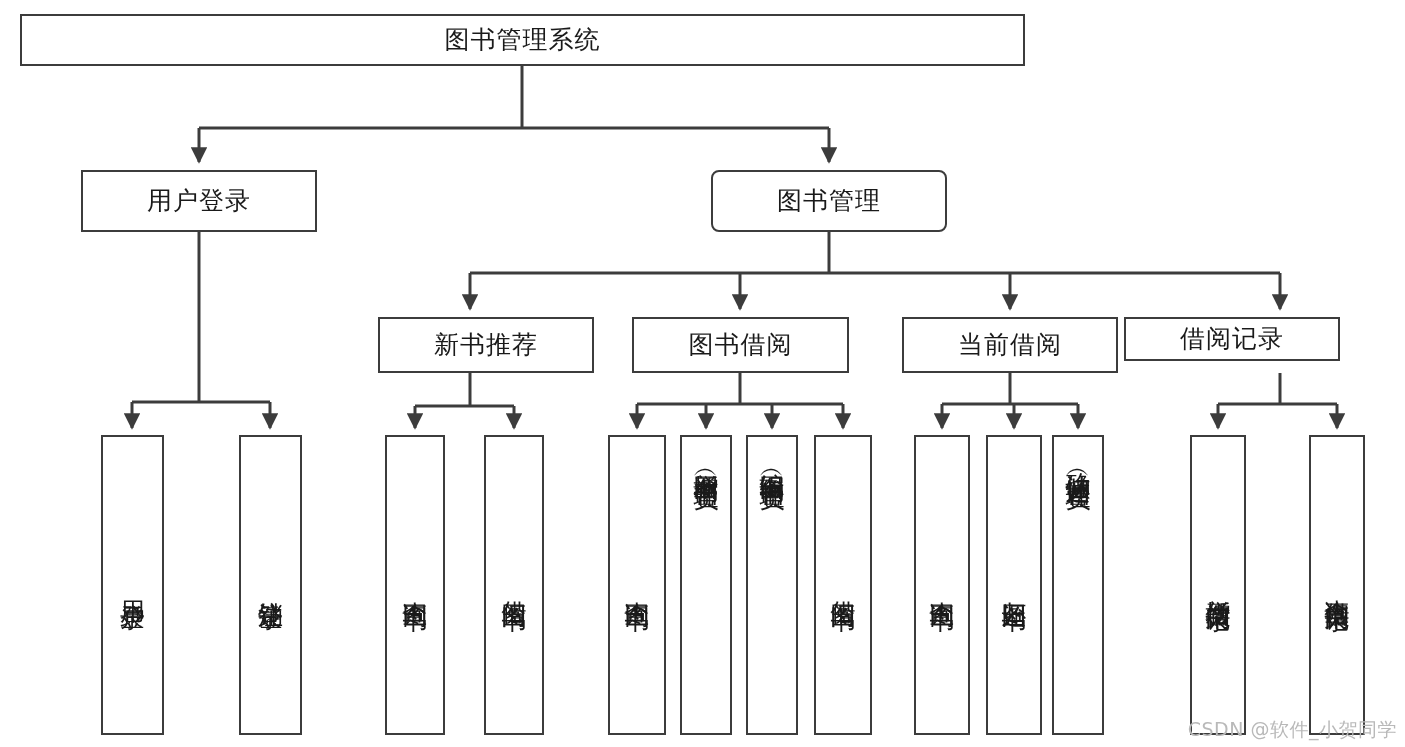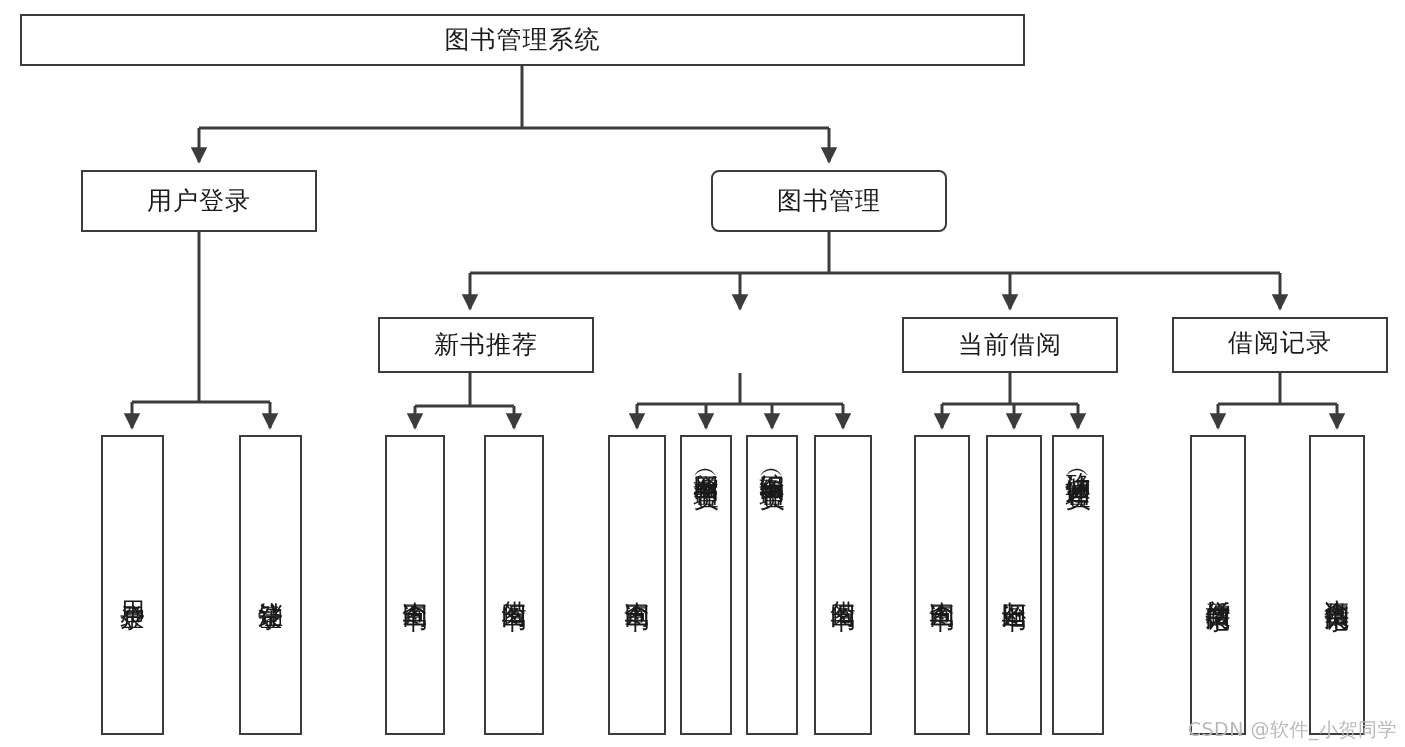--- a/index.html
+++ b/index.html
@@ -134,24 +134,27 @@
   <div class="node h" style="left:81px; top:170px; width:236px; height:62px;">
     <span class="lbl">用户登录</span>
   </div>
   <div class="node h" style="left:711px; top:170px; width:236px; height:62px;border-radius:8px;">
     <span class="lbl">图书管理</span>
   </div>
 
   <div class="node h" style="left:362px; top:317px; width:216px; height:56px;margin-left:16px;">
     <span class="lbl">新书推荐</span>
   </div>
+  <div class="node h" style="left:632px; top:317px; width:217px; height:56px;">
+    <span class="lbl">图书借阅</span>
+  </div>
   <div class="node h" style="left:902px; top:317px; width:216px; height:56px;">
     <span class="lbl">当前借阅</span>
   </div>
-  <div class="node h" style="left:1172px; top:317px; width:216px; height:56px;font-family:Liberation Mono, monospace;">
+  <div class="node h" style="left:1124px; top:317px; width:216px; height:44px;">
     <span class="lbl">借阅记录</span>
   </div>
 
   <div class="node v mid" style="left:101px; top:435px; width:63px; height:300px;">
     <span class="lbl">用户登录</span>
   </div>
   <div class="node v mid" style="left:239px; top:435px; width:63px; height:300px;">
     <span class="lbl">注销登录</span>
   </div>
 

